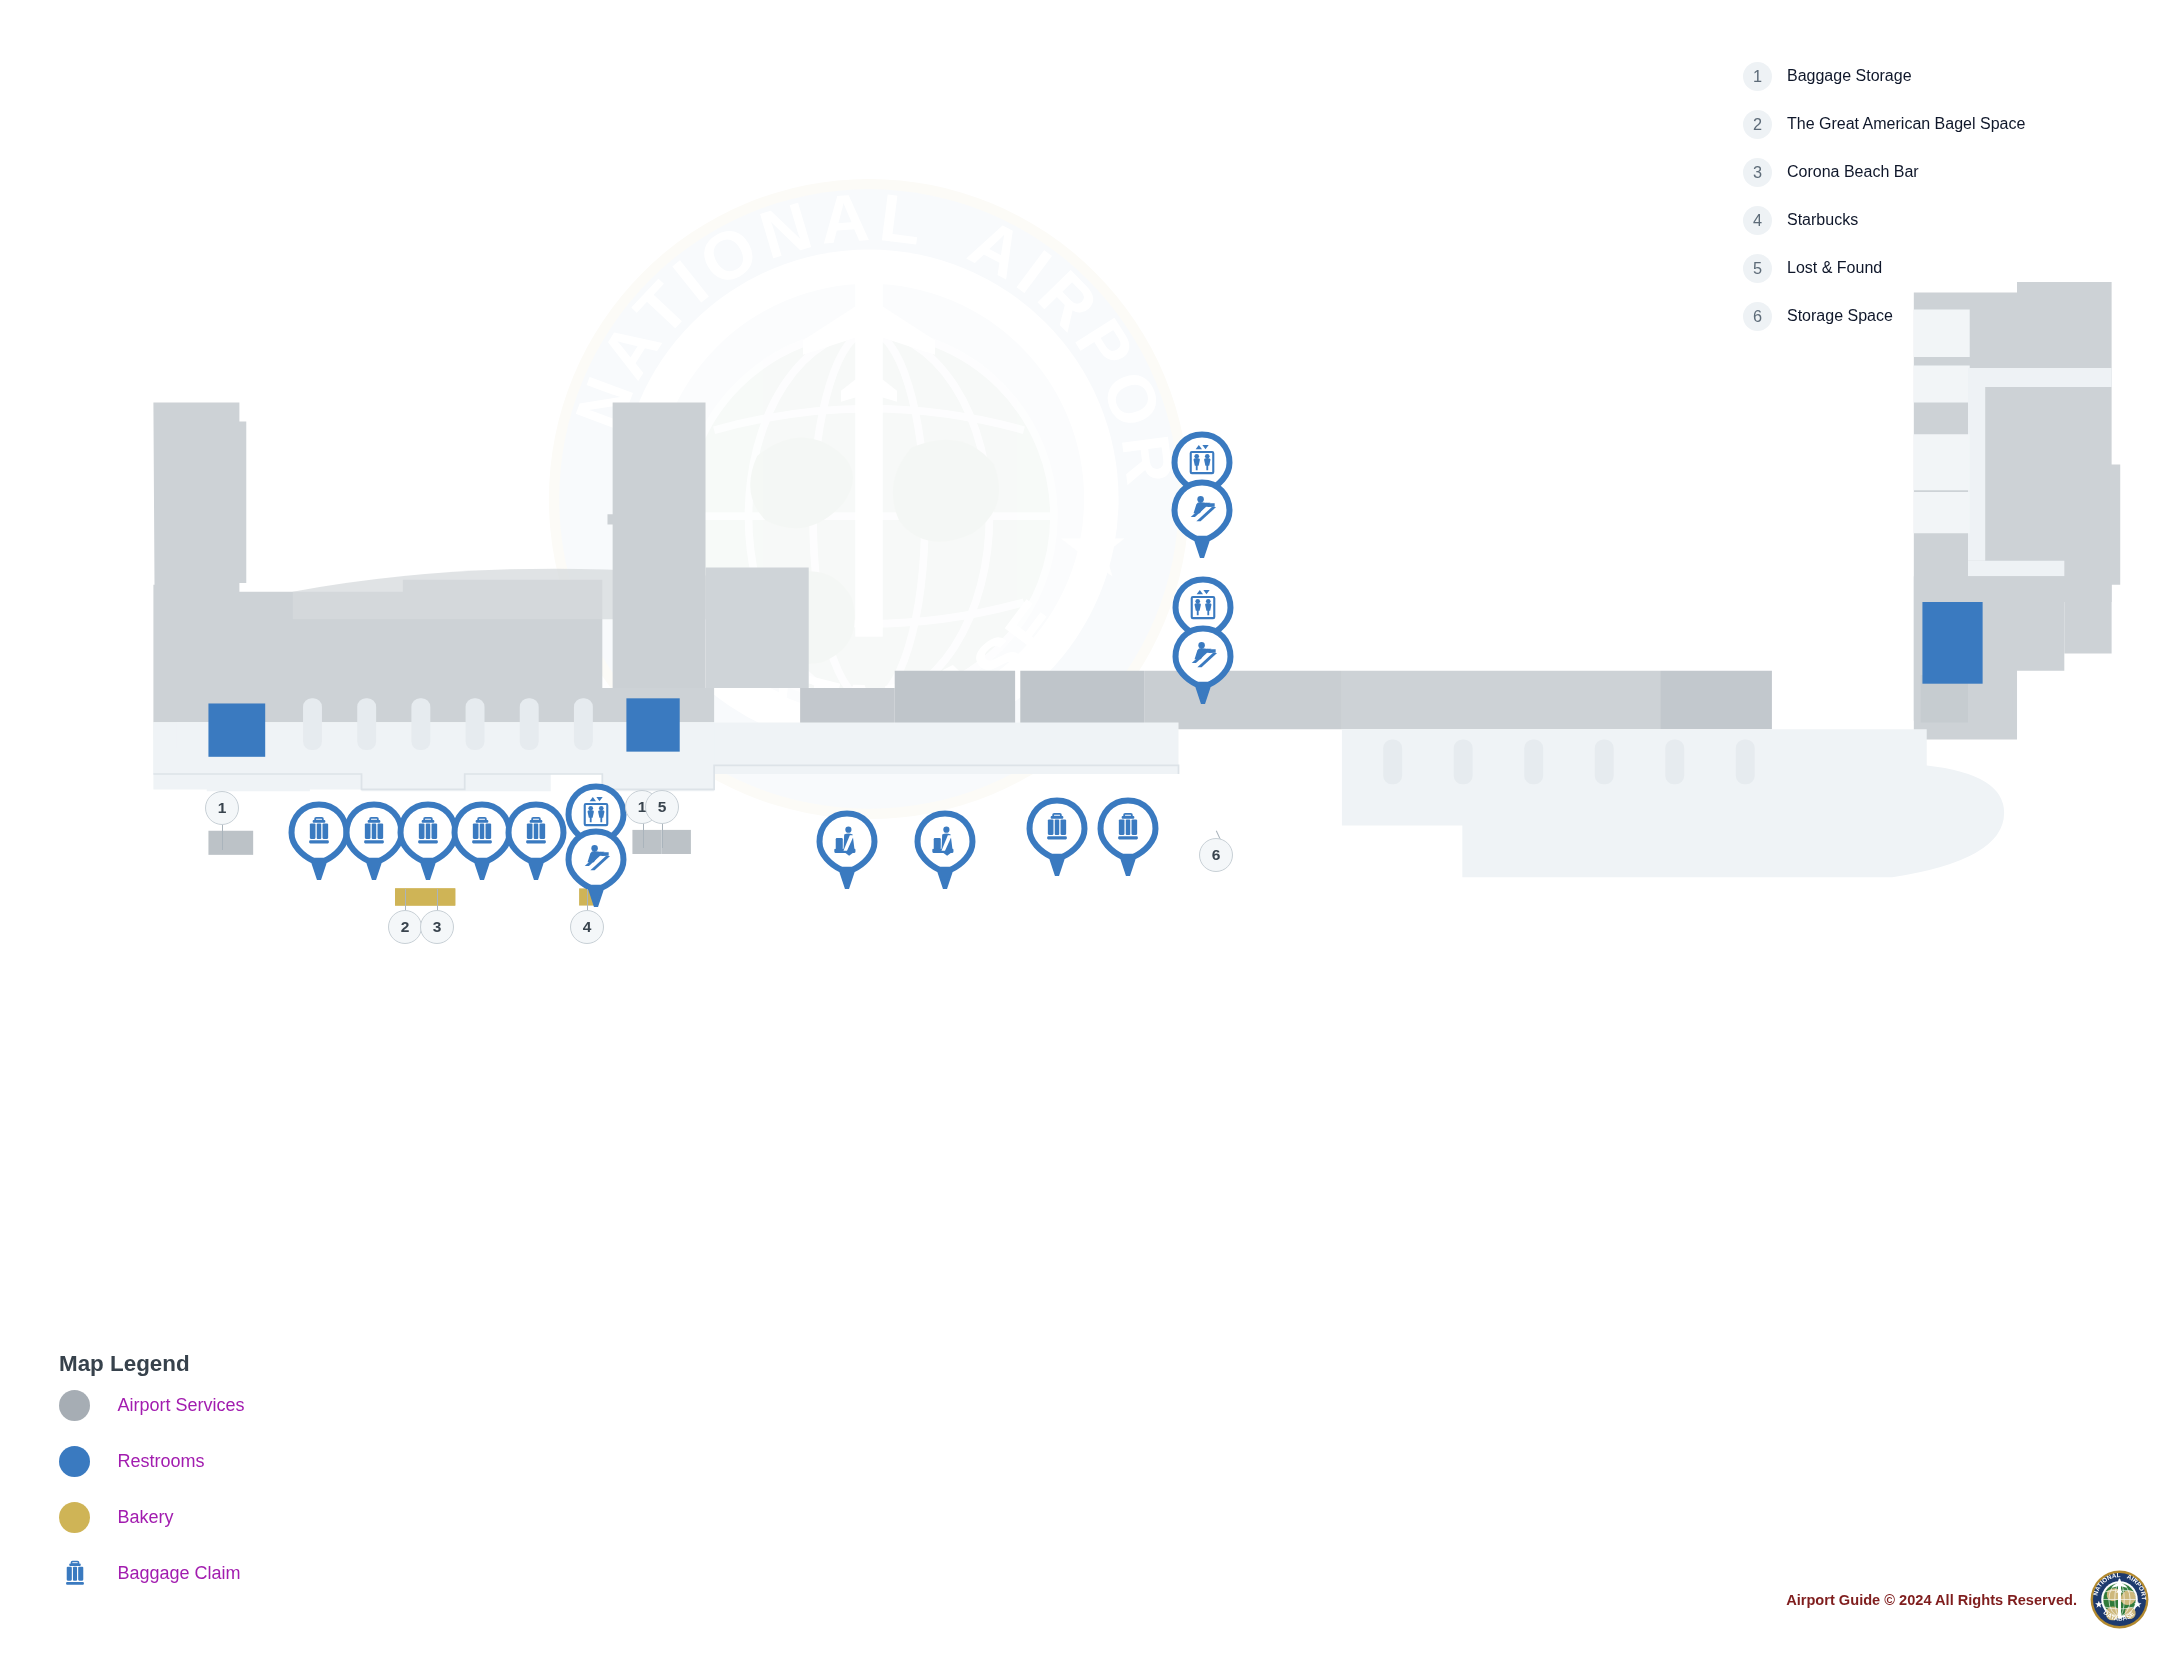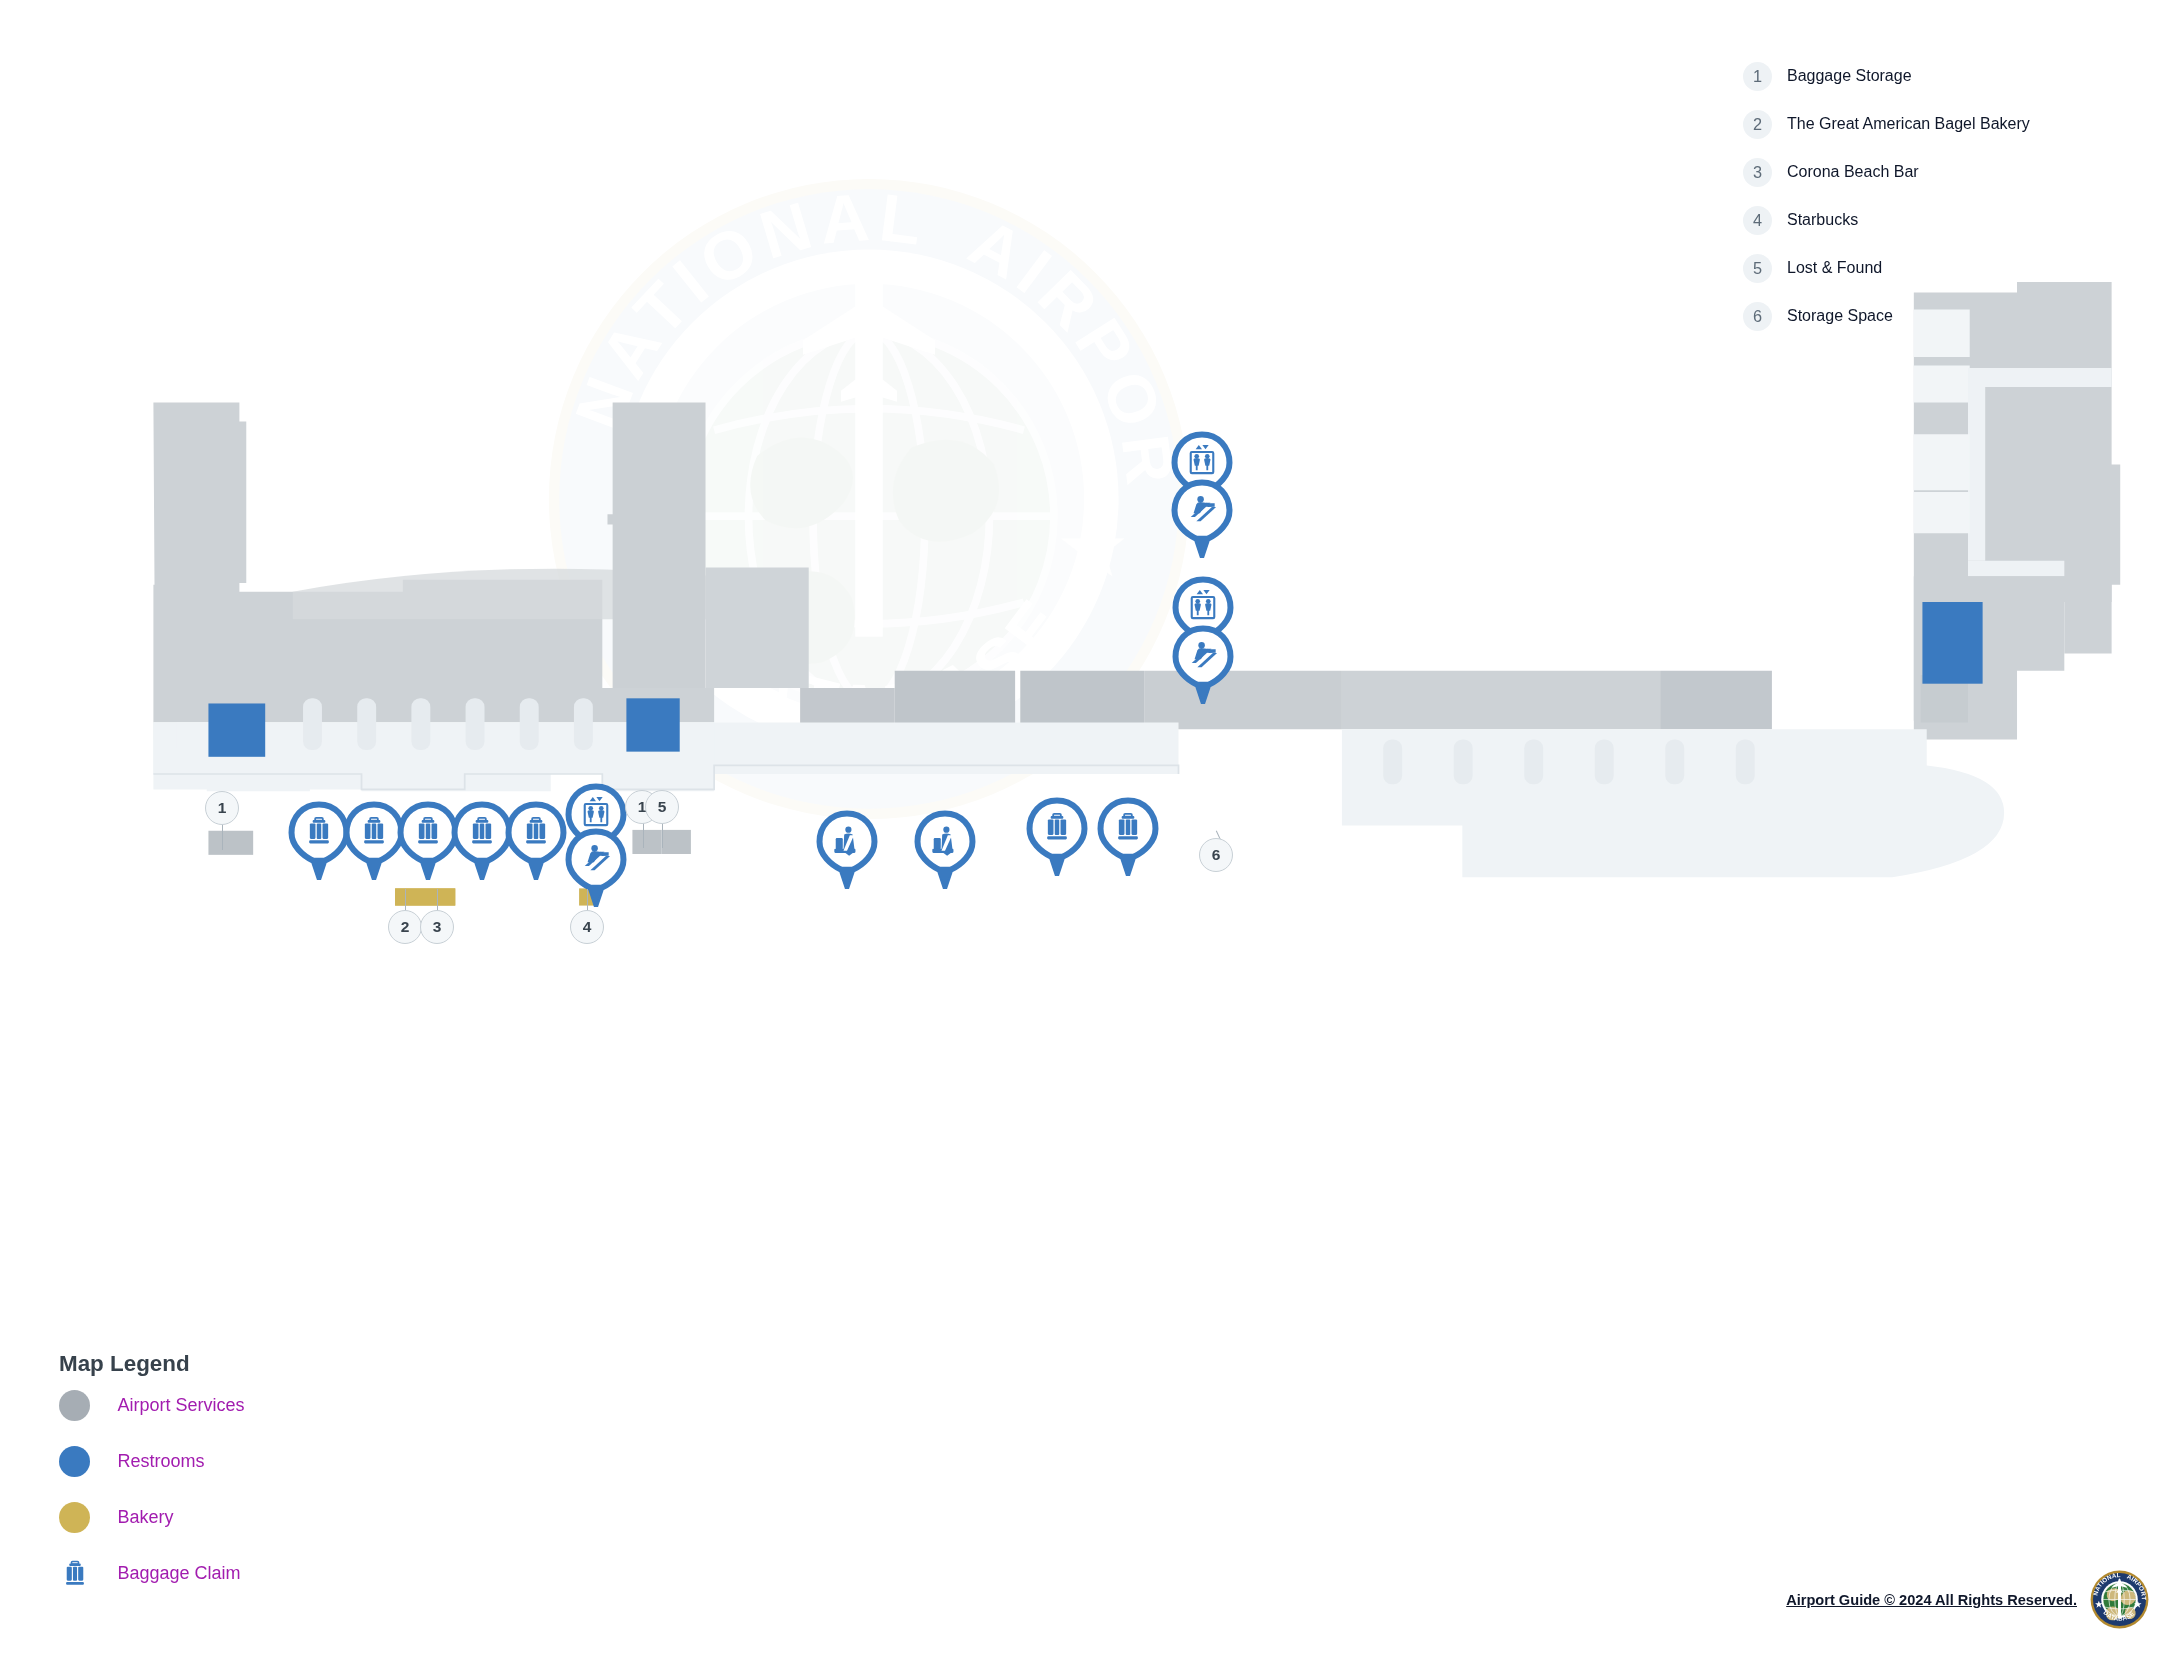--- a/index.html
+++ b/index.html
@@ -131,23 +131,22 @@
     white-space: nowrap;
   }
 
   
   #footer-text {
     position: absolute;
     right: 96px;
     bottom: 71px;
     font-size: 14.6px;
     font-weight: bold;
-    color: #0f172a;
+    color: #7f1d1d;
     white-space: nowrap;
-    text-decoration: underline;
   }
   #footer-logo {
     position: absolute;
     right: 24px;
     bottom: 50px;
     width: 59px; height: 59px;
   }
 </style>
 </head>
 <body>
@@ -155,21 +154,21 @@
 <div id="root">
 
 
   <div id="poi-list">
       <div class="poi-row">
         <div class="poi-badge">1</div>
         <div class="poi-label">Baggage Storage</div>
       </div>
       <div class="poi-row">
         <div class="poi-badge">2</div>
-        <div class="poi-label">The Great American Bagel Bakery</div>
+        <div class="poi-label">The Great American Bagel Space</div>
       </div>
       <div class="poi-row">
         <div class="poi-badge">3</div>
         <div class="poi-label">Corona Beach Bar</div>
       </div>
       <div class="poi-row">
         <div class="poi-badge">4</div>
         <div class="poi-label">Starbucks</div>
       </div>
       <div class="poi-row">

